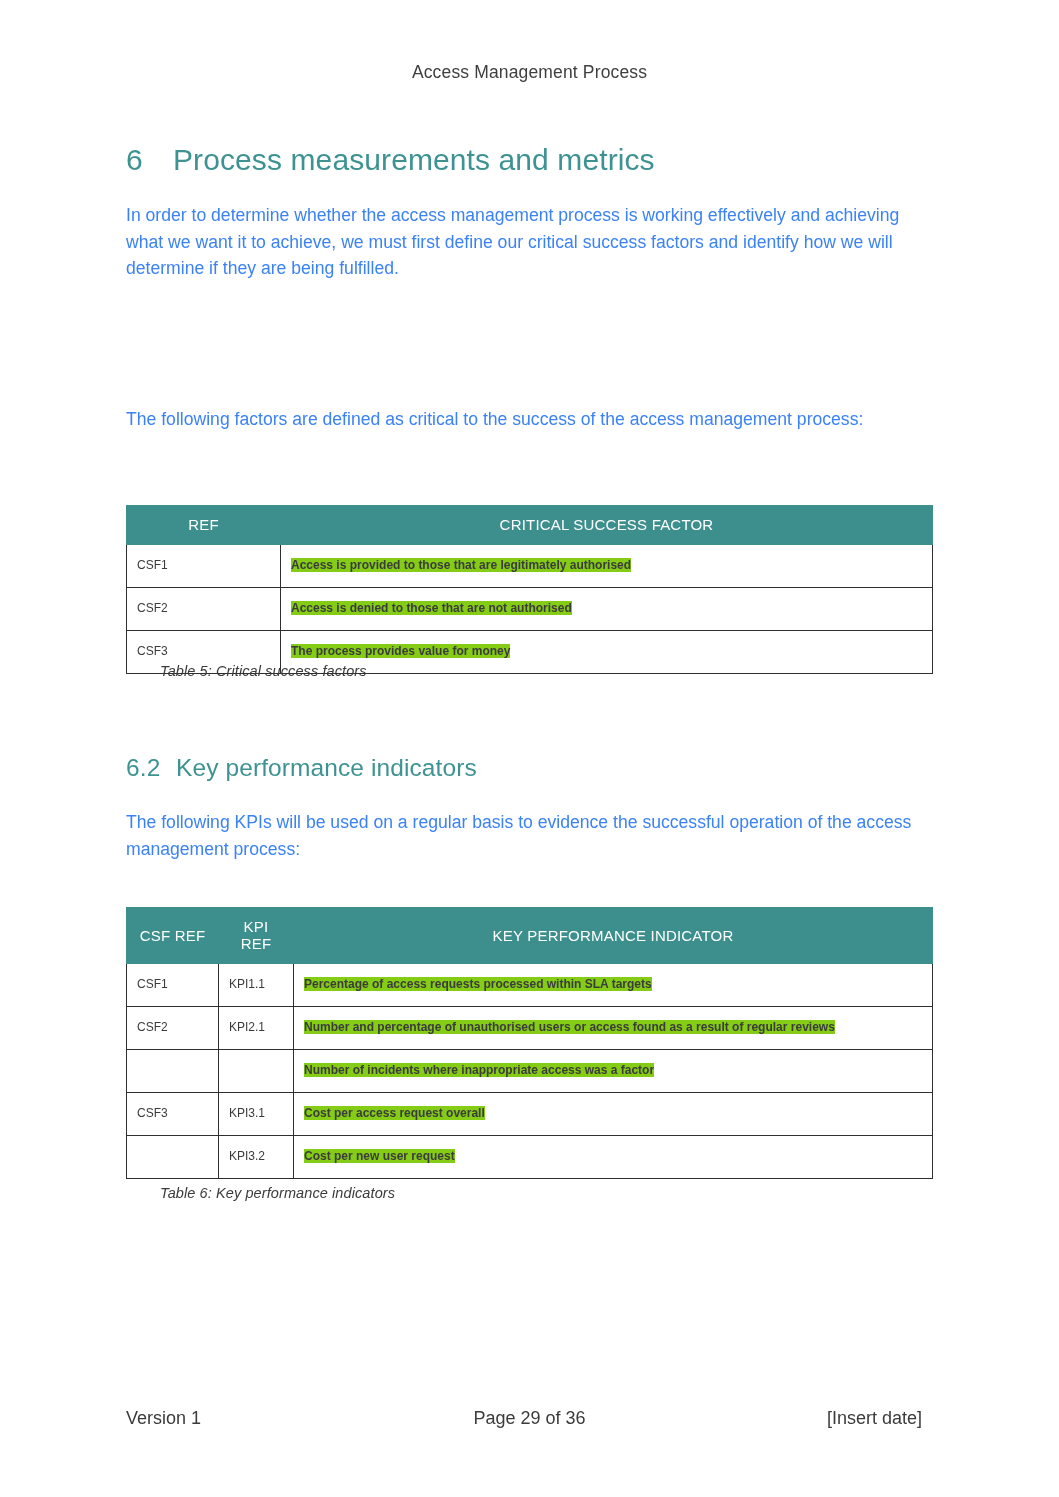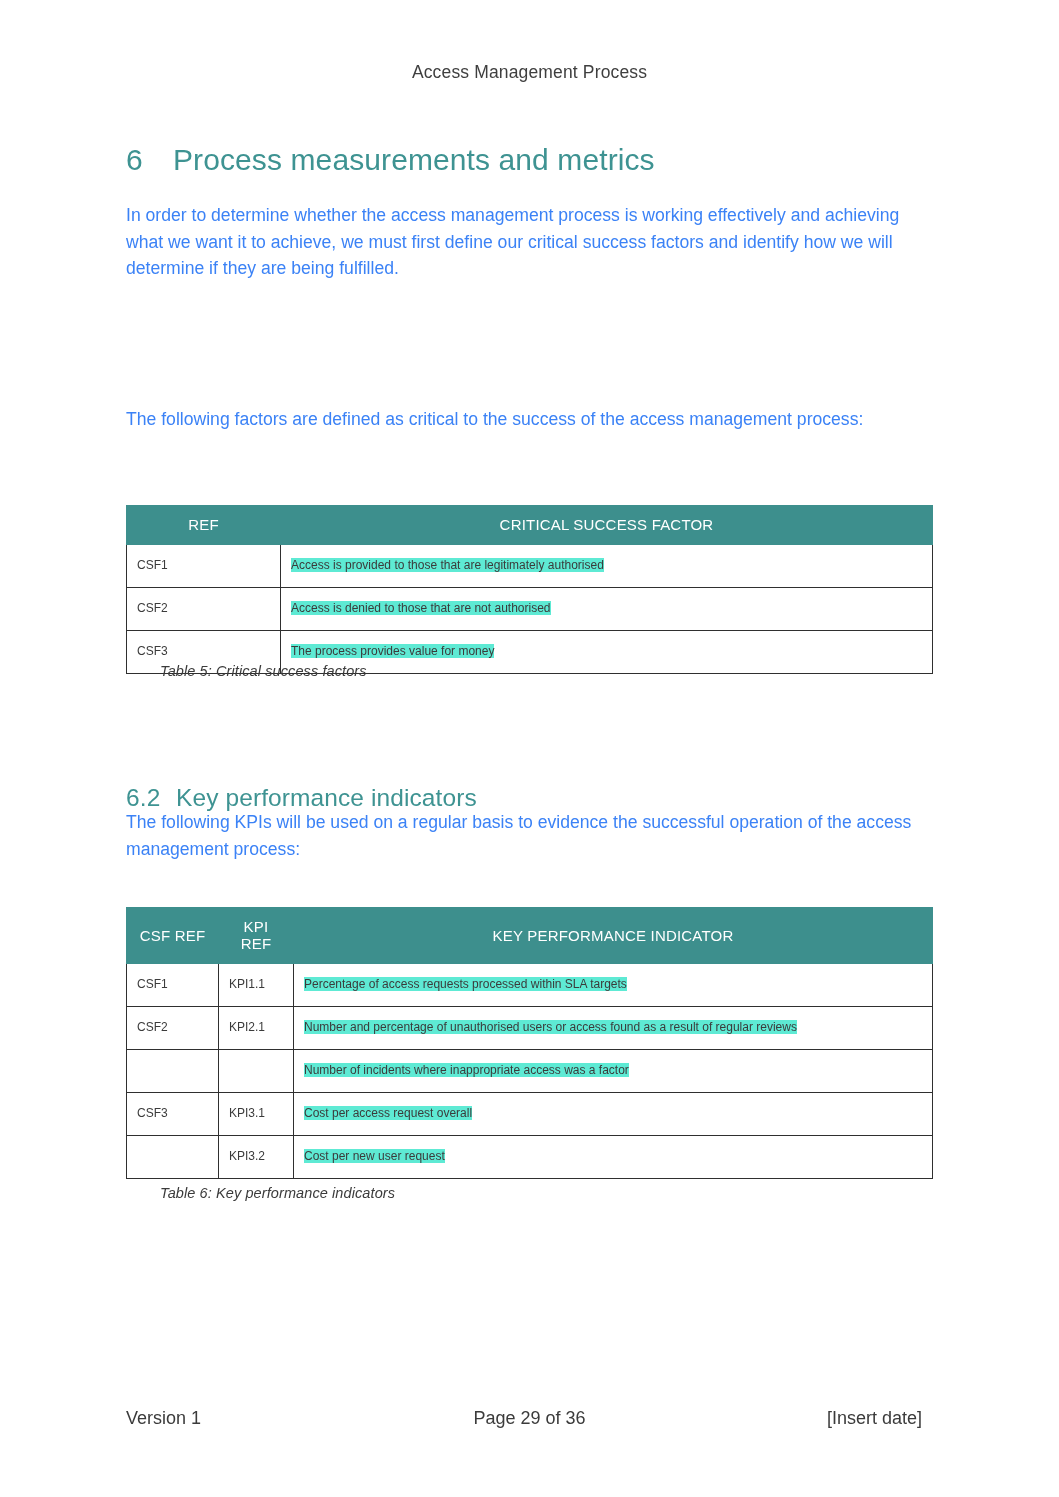--- a/index.html
+++ b/index.html
@@ -48,21 +48,21 @@
   .h2 {
     position: absolute;
     left: 126px;
     top: 352px;
     font-size: 24.5px;
     font-weight: normal;
     color: #3e9392;
     letter-spacing: 0.1px;
     white-space: nowrap;
   }
-  .h2.kpi { top: 754px; margin-top: 30px; }
+  .h2.kpi { top: 754px; }
   .h2 .num { display: inline-block; width: 50px; }
 
   
   .para {
     position: absolute;
     left: 126px;
     width: 810px;
     font-size: 17.6px;
     line-height: 26.5px;
     color: #3b82f6;
@@ -96,22 +96,23 @@
   .tbl td {
     border: 1px solid #2f2f2f;
     font-size: 12px;
     padding: 8px 10px 9px 10px;
     vertical-align: top;
     line-height: 25px;
     color: #3b3b3b;
     height: 15px;
   }
   .tbl .hl {
-    background: #5eead4;
+    background: #84cc16;
     box-decoration-break: clone;
+    font-weight: bold;
     -webkit-box-decoration-break: clone;
   }
 
   
   .t5 col.c1 { width: 154px; }
   .t5 col.c2 { width: 652px; }
   .t6 col.c1 { width: 92px; }
   .t6 col.c2 { width: 75px; }
   .t6 col.c3 { width: 639px; }
 

